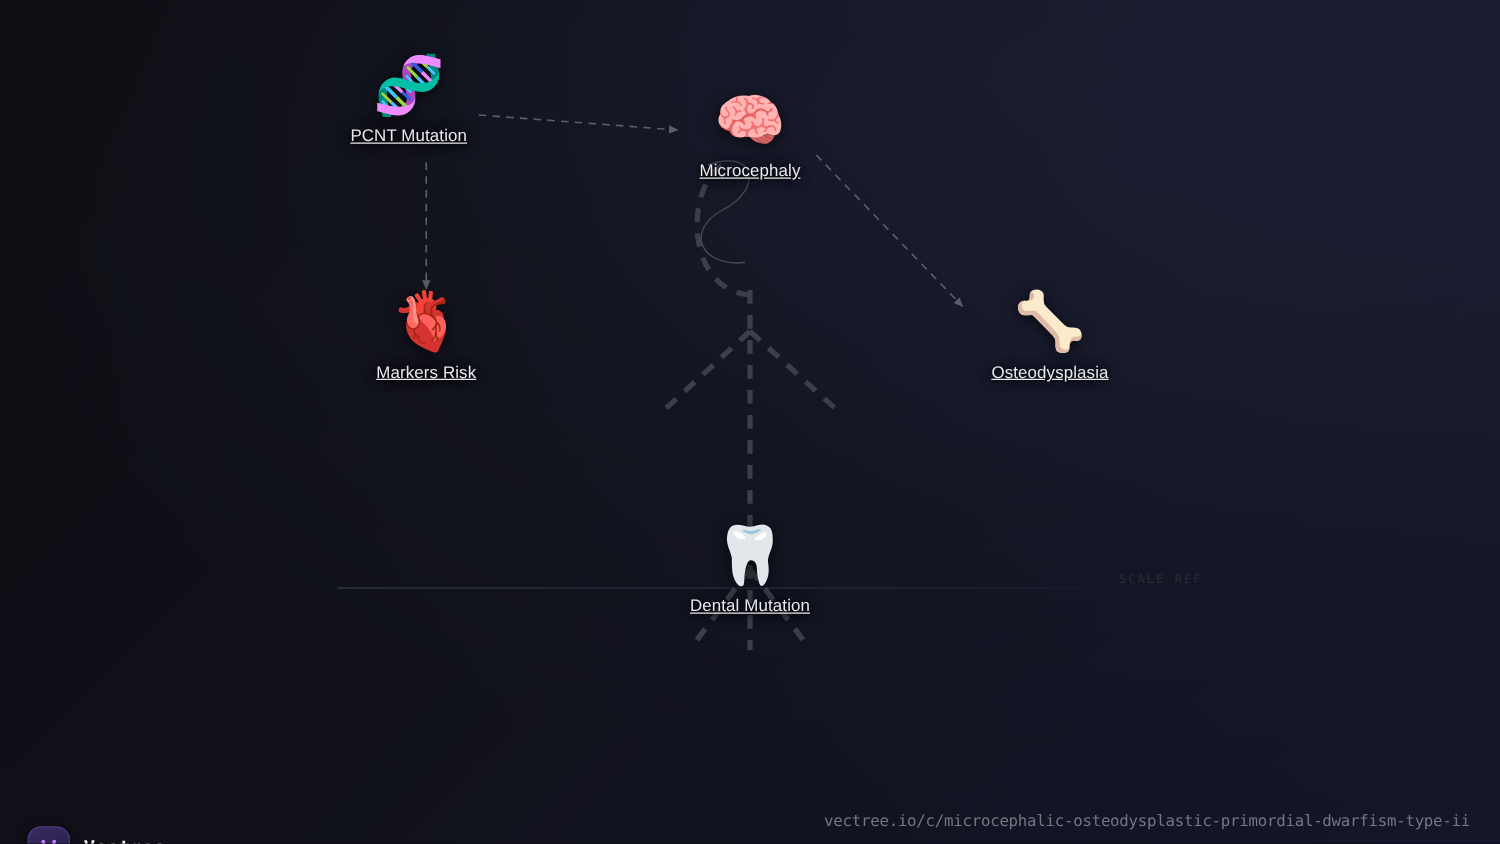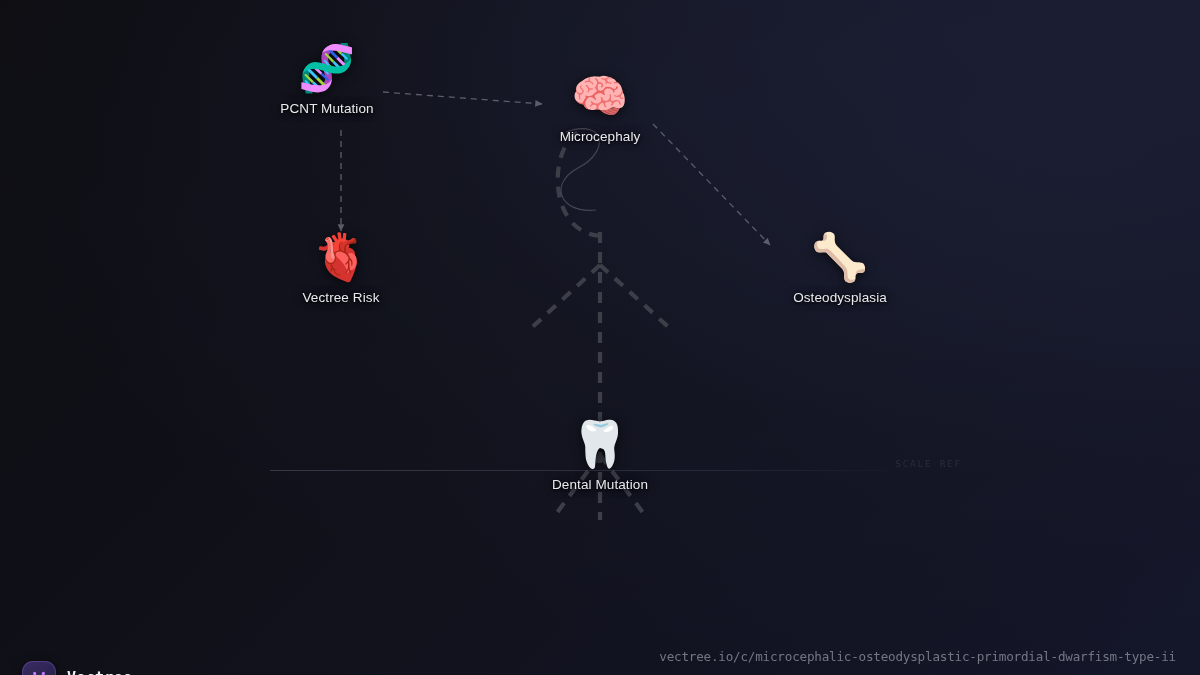--- a/index.html
+++ b/index.html
@@ -51,20 +51,21 @@
     filter: drop-shadow(0 2px 6px rgba(0,0,0,0.65));
   }
   .node-label {
     margin-top: 7px;
     font-size: 13.5px;
     color: #e9eaee;
     letter-spacing: 0.1px;
     text-align: center;
     white-space: nowrap;
     text-shadow: 0 1px 3px rgba(0,0,0,0.9), 0 0 10px rgba(0,0,0,0.8);
+    text-decoration: underline;
   }
 
   #node-pcnt      { left: 327px; top: 42px; }
   #node-micro     { left: 600px; top: 70px; }
   #node-vascular  { left: 341px; top: 231px; }
   #node-osteo     { left: 840px; top: 231px; }
   #node-dental    { left: 600px; top: 418px; }
 
   
   #scale-ref {
@@ -177,21 +178,21 @@
     <div class="node-label">PCNT Mutation</div>
   </div>
 
   <div class="node" id="node-micro">
     <div class="node-emoji">🧠</div>
     <div class="node-label">Microcephaly</div>
   </div>
 
   <div class="node" id="node-vascular">
     <div class="node-emoji">🫀</div>
-    <div class="node-label">Vectree Risk</div>
+    <div class="node-label">Markers Risk</div>
   </div>
 
   <div class="node" id="node-osteo">
     <div class="node-emoji">🦴</div>
     <div class="node-label">Osteodysplasia</div>
   </div>
 
   <div class="node" id="node-dental">
     <div class="node-emoji">🦷</div>
     <div class="node-label">Dental Mutation</div>

